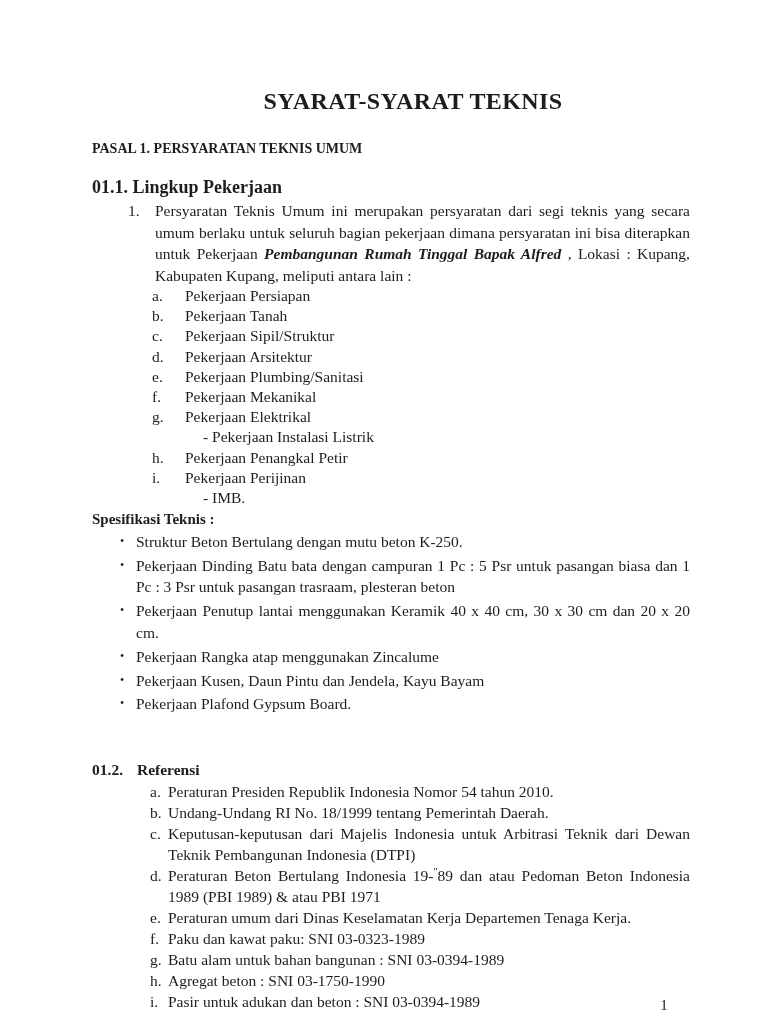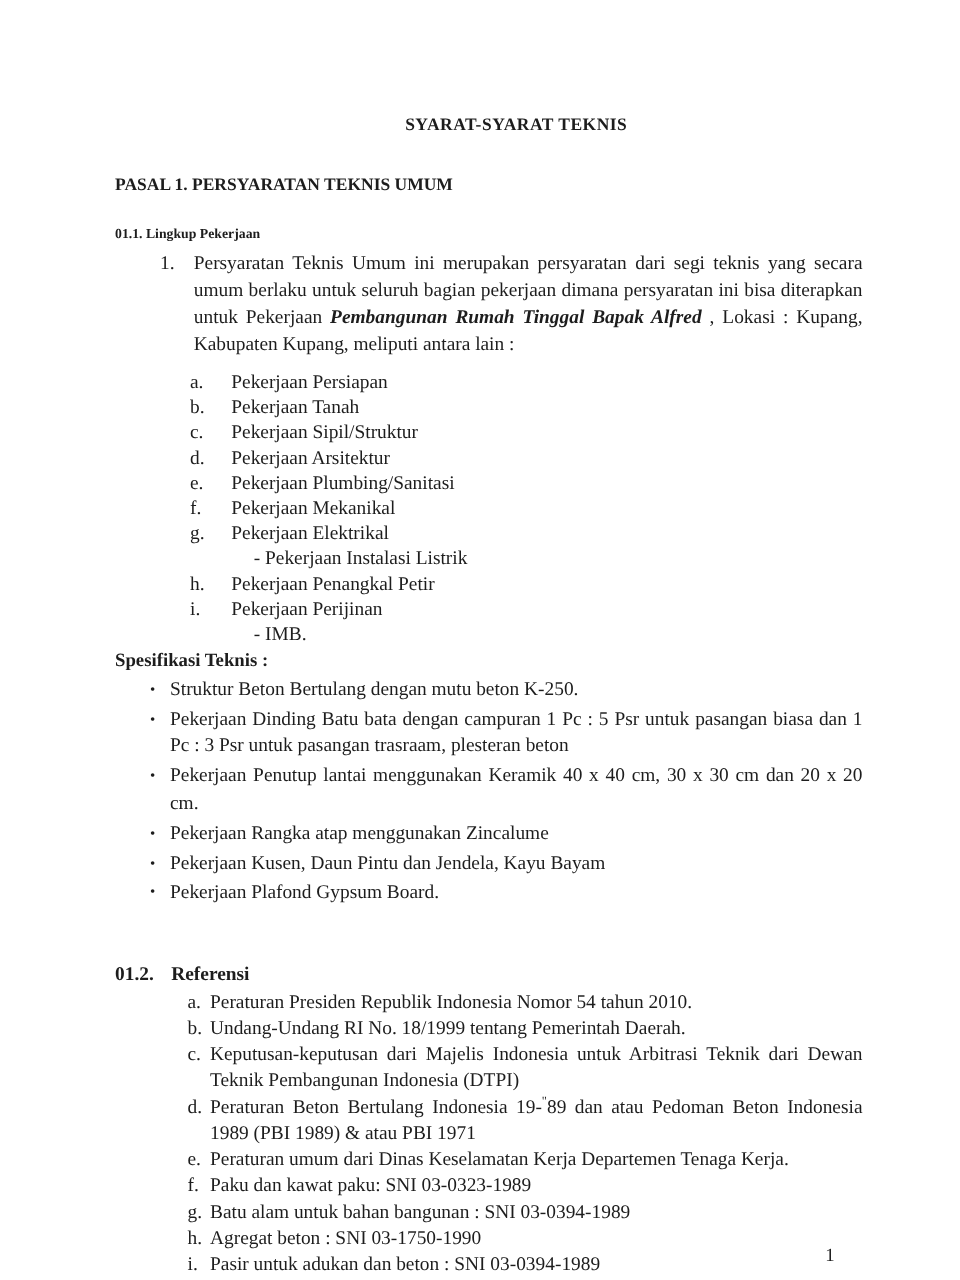--- a/index.html
+++ b/index.html
@@ -18,51 +18,50 @@
     line-height: 21.5px;
     overflow: hidden;
   }
   .doc-title {
     position: absolute;
     left: 0; top: 90px;
     width: 768px;
     padding-left: 58px;
     margin: 0;
     text-align: center;
-    font-size: 14px;
+    font-size: 24px;
     font-weight: 700;
     letter-spacing: 0.4px;
     line-height: 22px;
   }
   .content {
     position: absolute;
     left: 92px; top: 130px;
     width: 602px;
   }
   .pasal {
     margin: 8px 0 17px 0;
     font-size: 14px;
     font-weight: 700;
     line-height: 21.5px;
   }
   .sec1-heading {
     margin: 17px 0 0 0;
-    font-size: 11px;
+    font-size: 18px;
     font-weight: 700;
     line-height: 21.5px;
   }
   .intro {
     display: flex;
     margin-top: 2px;
     padding-left: 36px;
   }
   .intro-marker { flex: none; width: 27px; }
   .intro-text { width: 535px; text-align: justify; }
   .works {
-    margin-top: 10px;
     padding-left: 60px;
     line-height: 20.2px;
   }
   .work-row { white-space: nowrap; }
   .work-marker { display: inline-block; width: 33px; }
   .work-sub { padding-left: 51px; }
   .spec-heading {
     margin: 1px 0 0 0;
     font-size: 15px;
     font-weight: 700;

